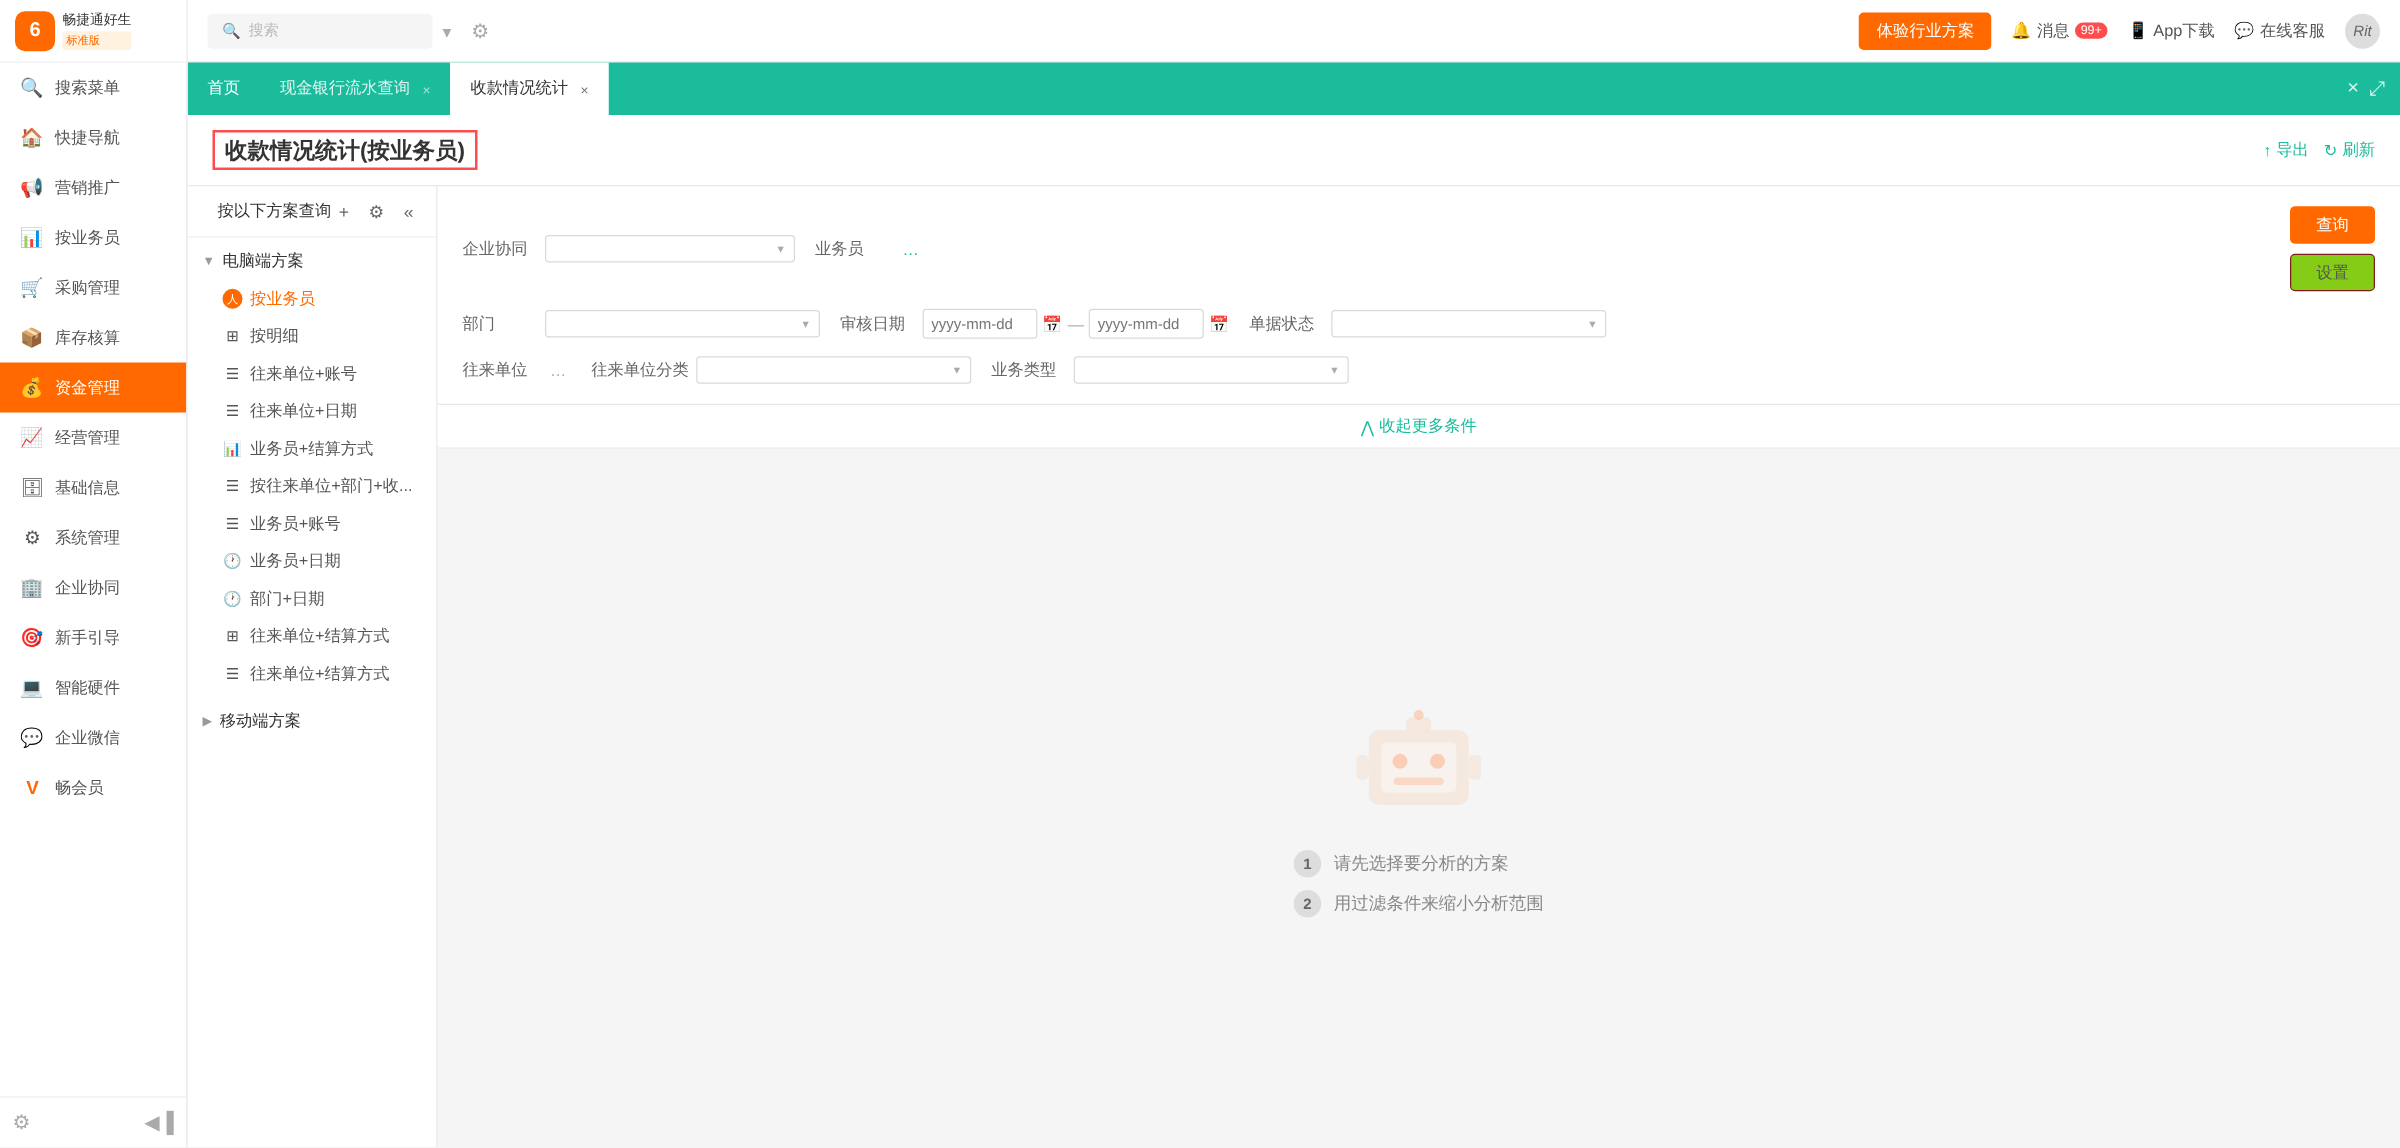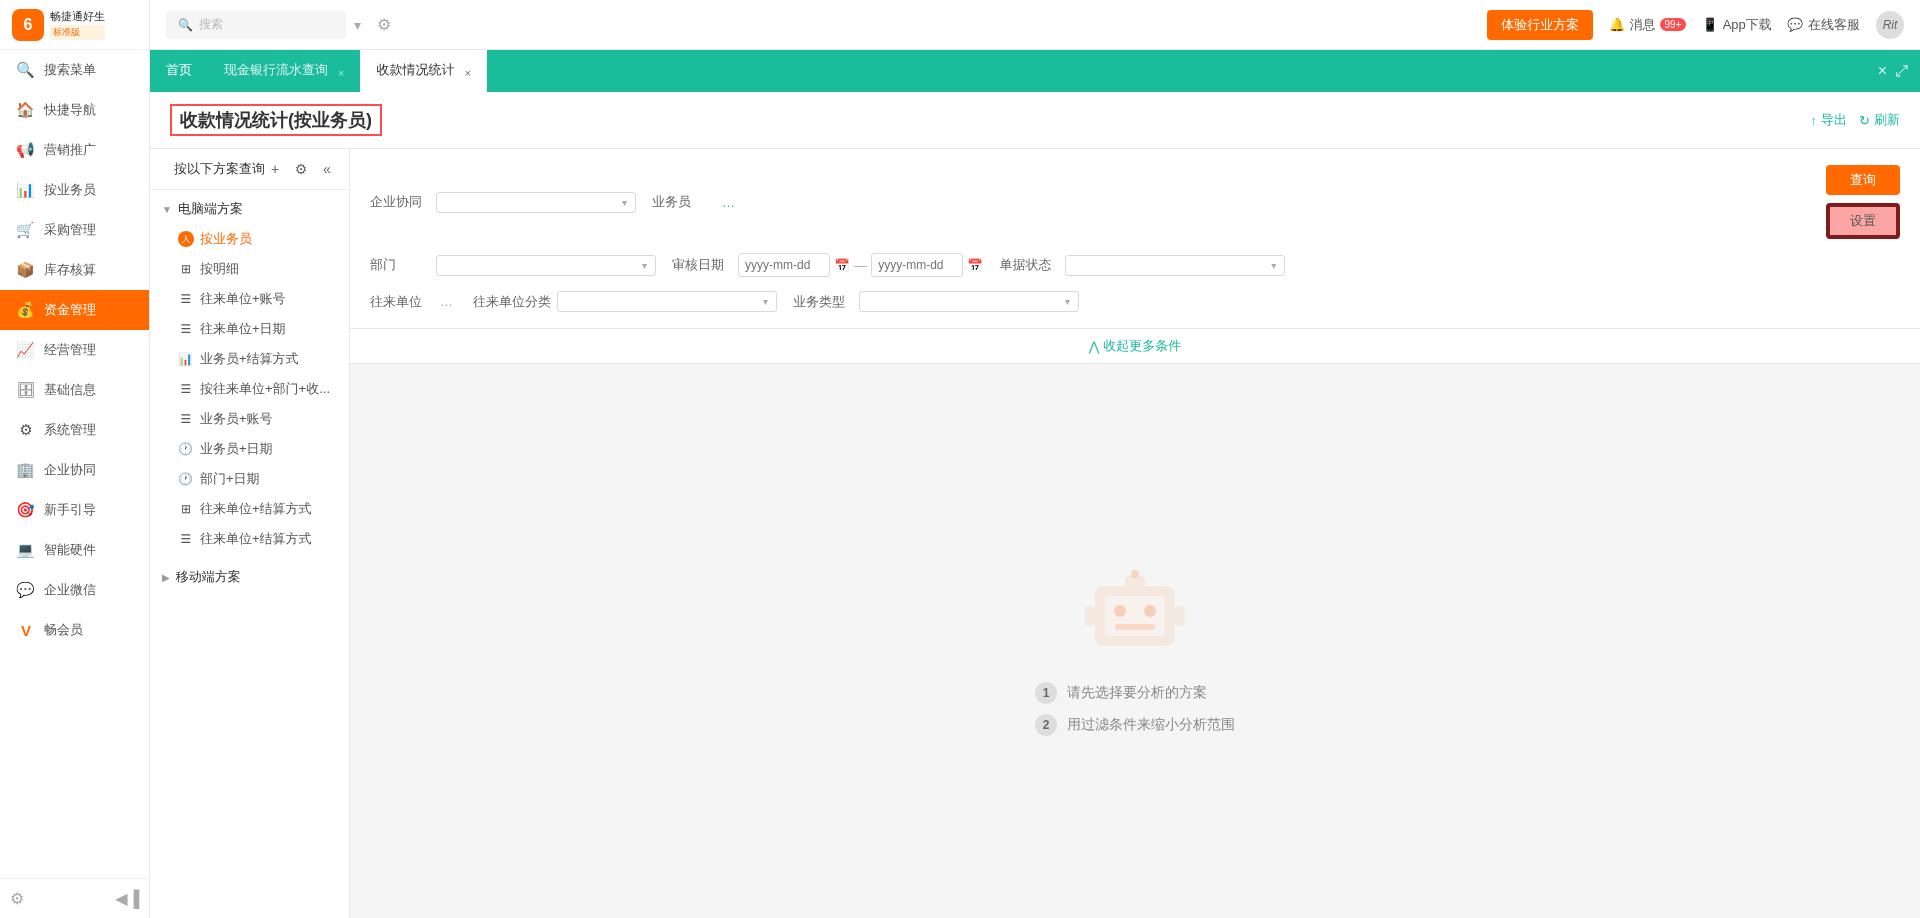--- a/index.html
+++ b/index.html
@@ -340,23 +340,23 @@
       background: #ff6900;
       color: white;
       border: none;
       border-radius: 4px;
       padding: 6px 20px;
       font-size: 13px;
       cursor: pointer;
       white-space: nowrap;
     }
     .setting-btn {
-      background: #fca5a5;
+      background: #84cc16;
       color: #555;
-      border: 4px solid #7f1d1d;
+      border: 1px solid #7f1d1d;
       border-radius: 4px;
       padding: 5px 20px;
       font-size: 13px;
       cursor: pointer;
       white-space: nowrap;
     }
 
     
     .empty-area {
       flex: 1;

